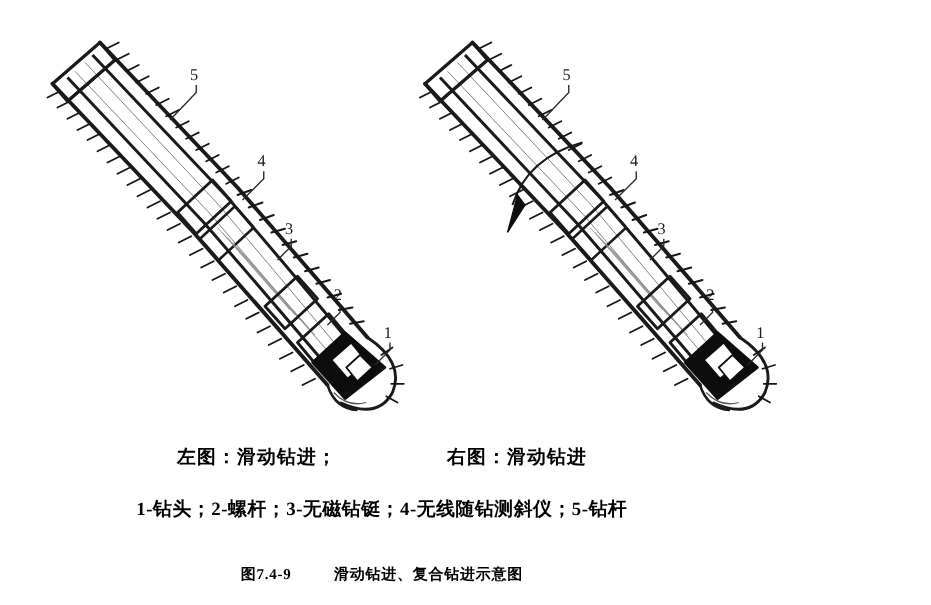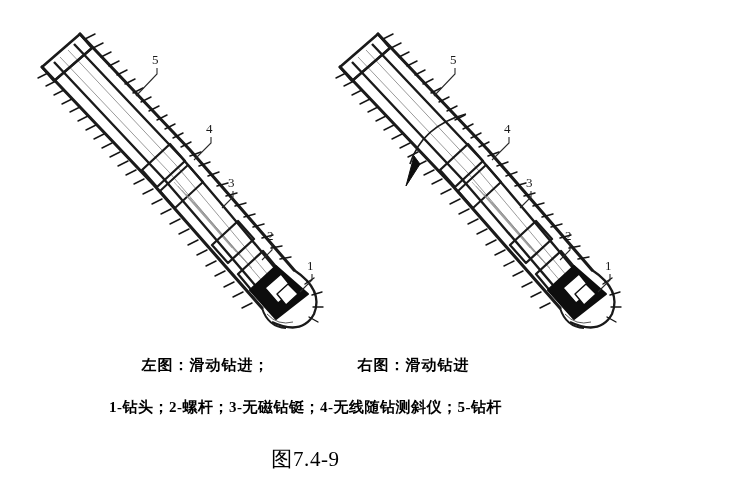--- a/index.html
+++ b/index.html
@@ -38,21 +38,21 @@
     font-size:15px;font-weight:bold;letter-spacing:0.5px;
     white-space:nowrap;
     font-family:"Liberation Serif", serif;
   }
   #figure-caption-row{
     top:446px;height:26px;
     display:flex;justify-content:center;align-items:center;
     gap:34px;
   }
   .figcap-text{
-    font-size:21px;font-weight:normal;letter-spacing:0.6px;
+    font-size:12px;font-weight:bold;letter-spacing:0.6px;
     white-space:nowrap;
     font-family:"Liberation Serif", serif;
   }
   .leader-num{
     font-family:"Liberation Serif", serif;
     font-size:13px;
     fill:#1a1a1a;
   }
 </style>
 </head>
@@ -236,15 +236,16 @@
     <span class="subtitle-text">左图：滑动钻进；</span>
     <span class="subtitle-text">右图：滑动钻进</span>
   </div>
 
   <div id="legend-row" class="caption-block">
     <span id="legend-text">1-钻头；2-螺杆；3-无磁钻铤；4-无线随钻测斜仪；5-钻杆</span>
   </div>
 
   <div id="figure-caption-row" class="caption-block">
     <span class="figcap-text">图7.4-9</span>
+    <span class="figcap-text">滑动钻进、复合钻进示意图</span>
   </div>
 
 </div>
 
 </body></html>

